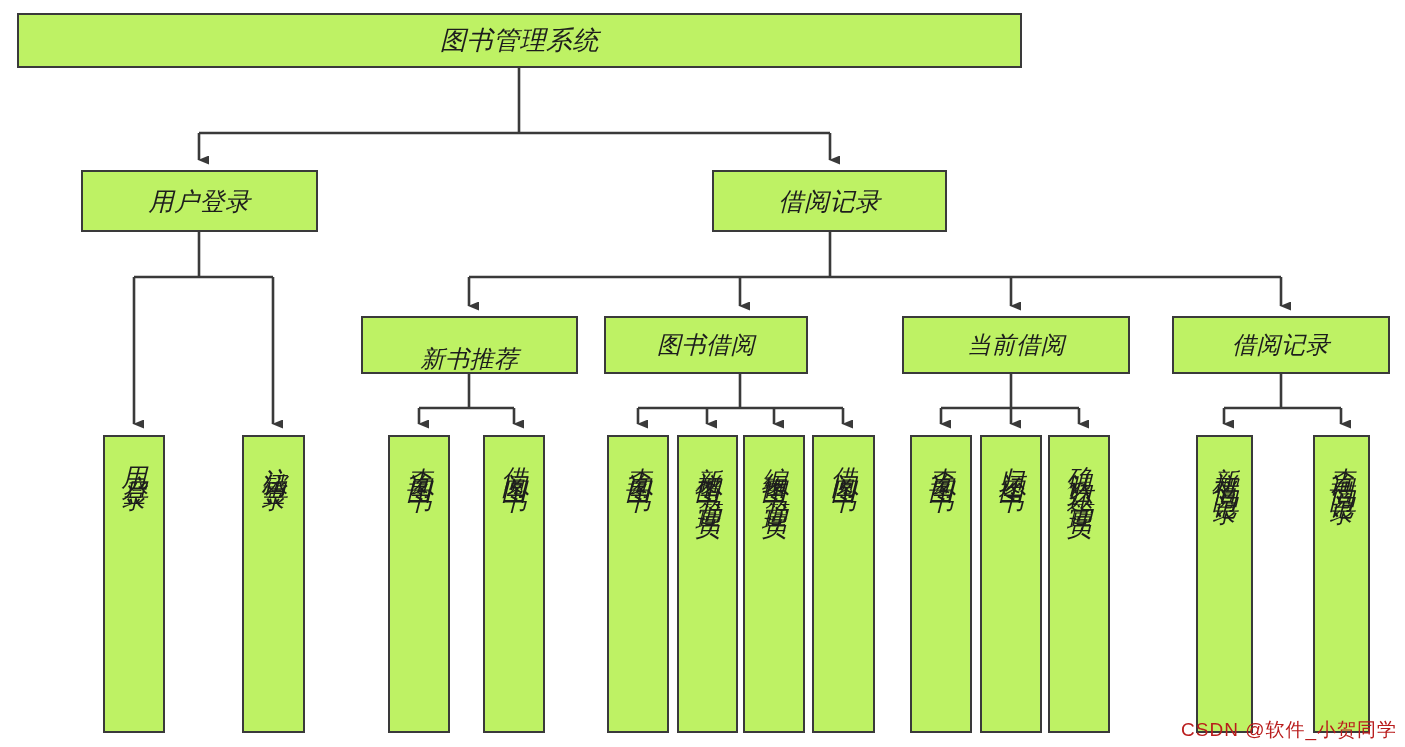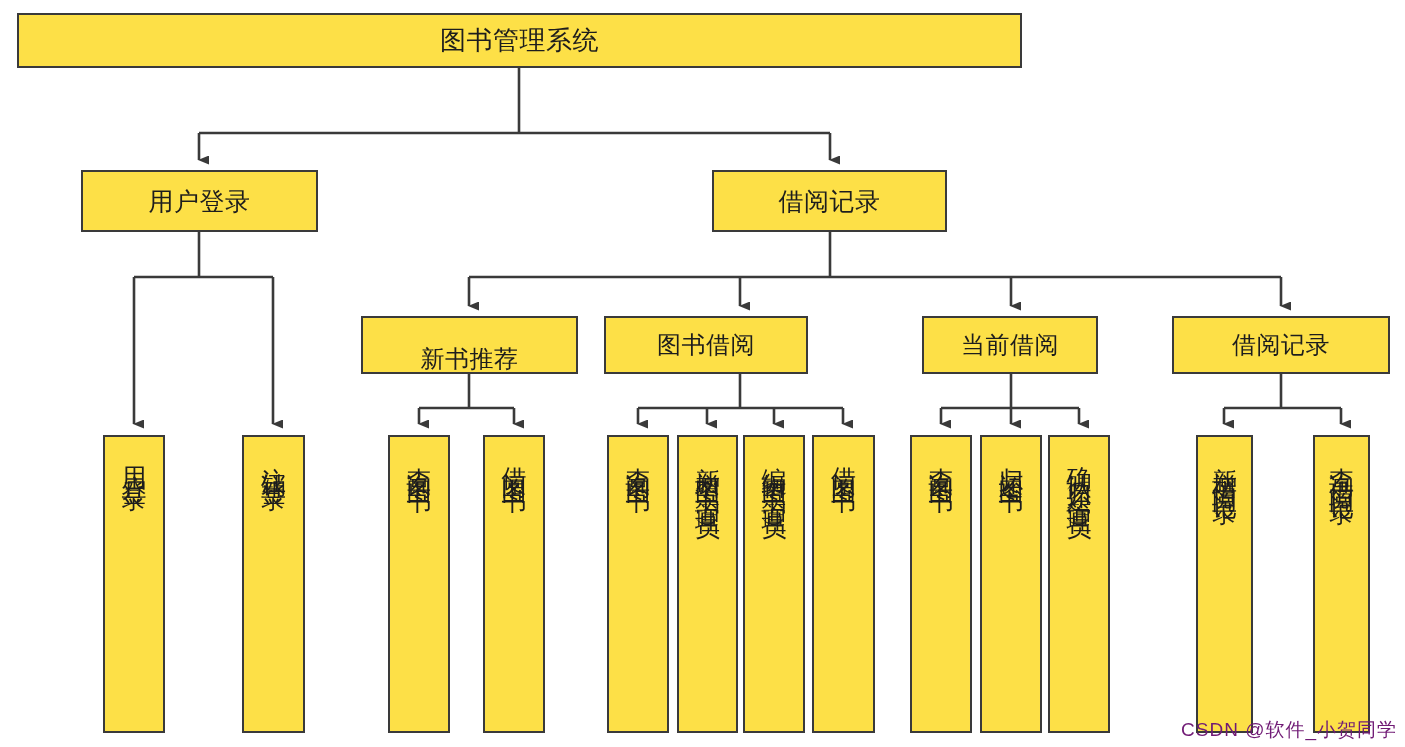--- a/index.html
+++ b/index.html
@@ -5,27 +5,28 @@
   html,body{margin:0;padding:0;background:#ffffff;}
   body{
     width:1405px;height:747px;
     font-family:"Liberation Sans","DejaVu Sans",sans-serif;
     overflow:hidden;
   }
   #stage{position:relative;width:1405px;height:747px;background:#fff;}
   svg.wires{position:absolute;left:0;top:0;width:1405px;height:747px;}
   .node{
     position:absolute;
-    background:#fde047;
+    background:#bef264;
     border:2.5px solid #3a3a3a;
     box-sizing:border-box;
     display:flex;
     align-items:center;
     justify-content:center;
     color:#1d1d1d;
+    font-style:italic;
   }
   .node .lbl{
     display:block;
     text-align:center;
     line-height:1.08;
     letter-spacing:0.5px;
   }
   
   .node.horiz .lbl{font-size:25px;}
   .node.root .lbl{font-size:26px;}
@@ -41,21 +42,21 @@
     text-orientation:upright;
     font-size:25px;
     line-height:1;
     letter-spacing:7px;
     white-space:nowrap;
   }
   #watermark{
     position:absolute;
     right:8px;bottom:4px;
     font-size:19px;
-    color:#701a75;
+    color:#b91c1c;
     letter-spacing:1px;
     white-space:nowrap;
     pointer-events:none;
   }
 </style>
 </head>
 <body>
 
 <div id="stage">
 
@@ -119,21 +120,21 @@
   <div class="node horiz" style="left:712px;top:170px;width:235px;height:62px;">
     <span class="lbl">借阅记录</span>
   </div>
 
   <div class="node lvl3" style="left:361px;top:316px;width:217px;height:58px;align-items:flex-end;">
     <span class="lbl">新书推荐</span>
   </div>
   <div class="node lvl3" style="left:604px;top:316px;width:204px;height:58px;">
     <span class="lbl">图书借阅</span>
   </div>
-  <div class="node lvl3" style="left:902px;top:316px;width:176px;height:58px;margin-left:20px;">
+  <div class="node lvl3" style="left:902px;top:316px;width:228px;height:58px;">
     <span class="lbl">当前借阅</span>
   </div>
   <div class="node lvl3" style="left:1172px;top:316px;width:218px;height:58px;align-items:center;">
     <span class="lbl">借阅记录</span>
   </div>
 
   <div class="node vert" style="left:103px;top:435px;width:62px;height:298px;">
     <span class="lbl">用户登录</span>
   </div>
   <div class="node vert" style="left:242px;top:435px;width:63px;height:298px;">

